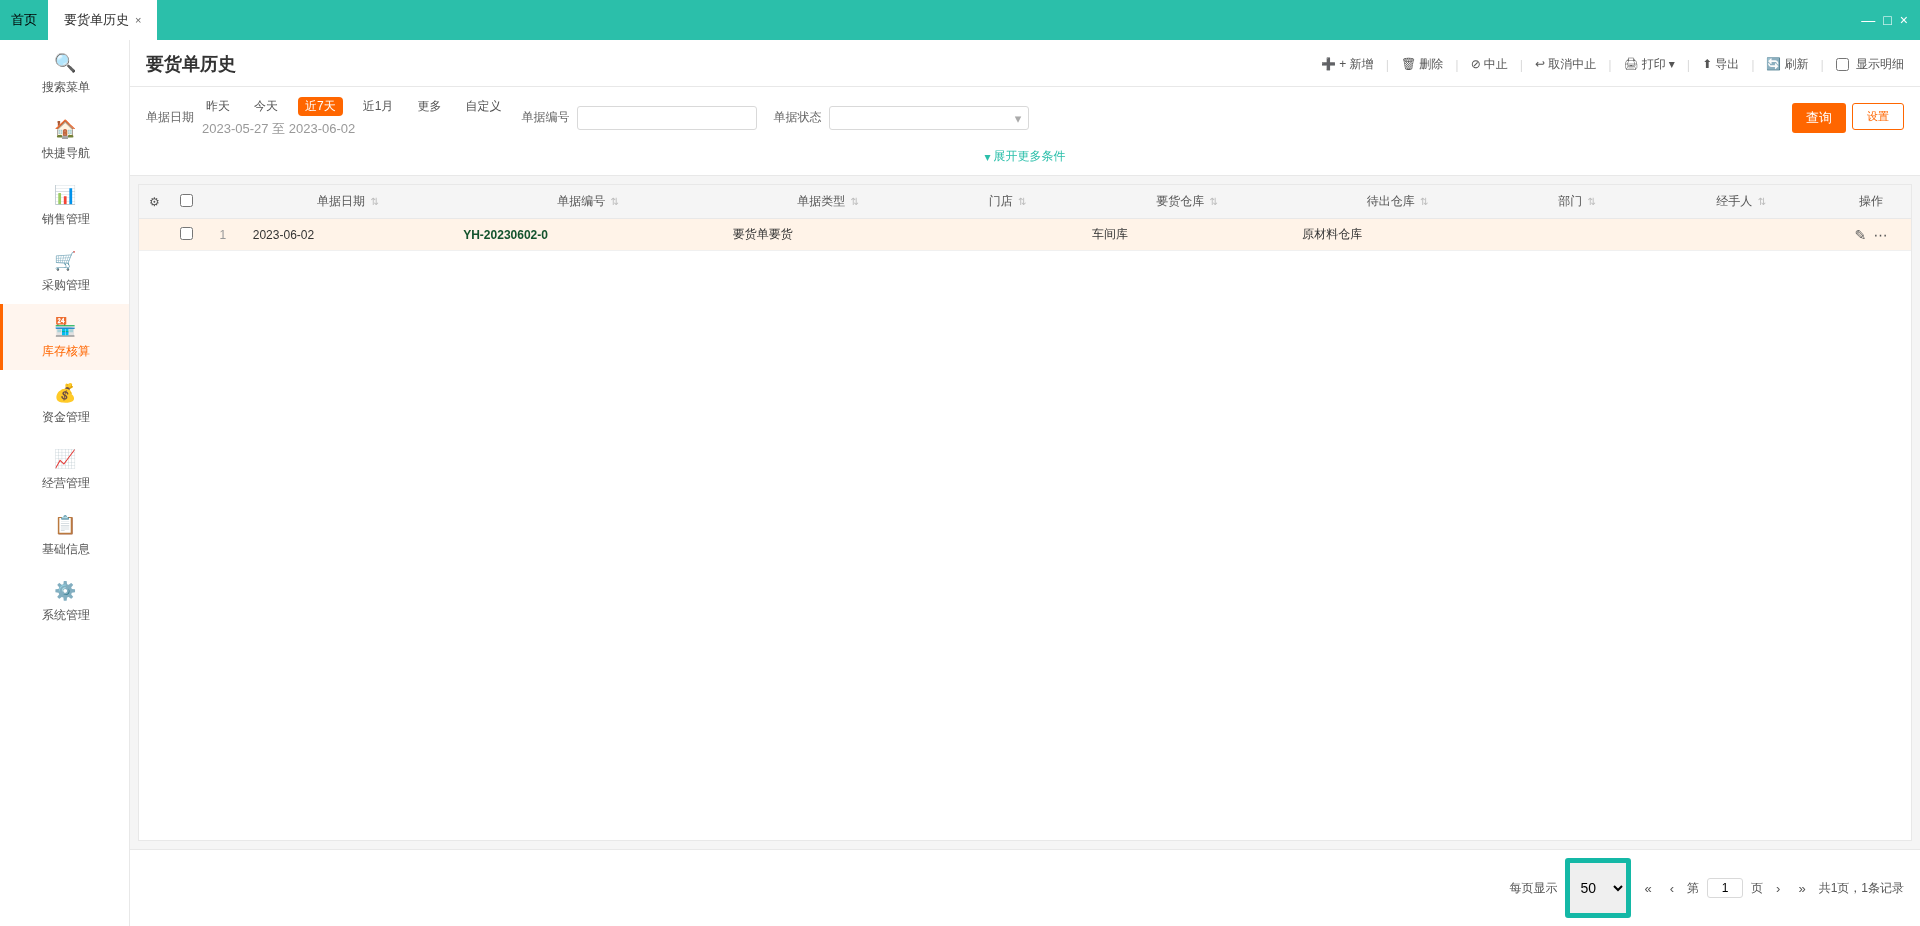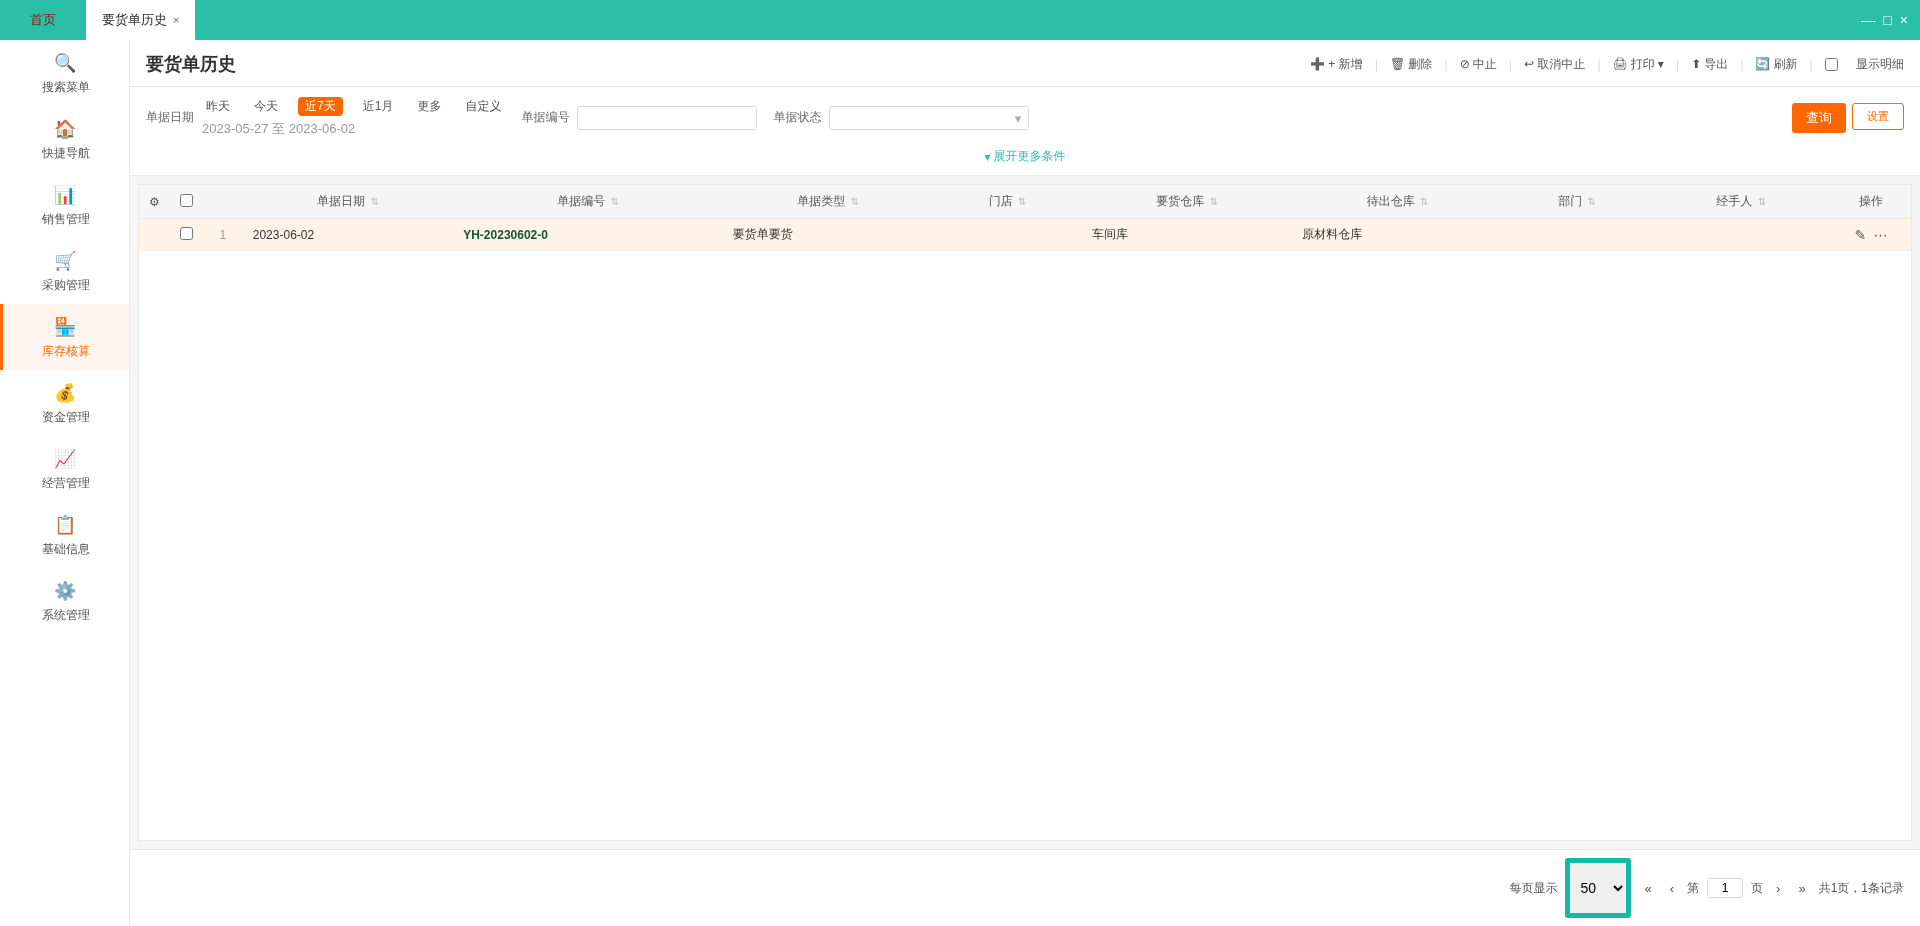--- a/index.html
+++ b/index.html
@@ -14,25 +14,25 @@
       padding: 0 0 0 0;
       flex-shrink: 0;
     }
     .top-bar-tabs {
       display: flex;
       align-items: center;
       height: 100%;
       flex: 1;
     }
     .tab-home {
-      padding: 0 30px;
+      padding: 0 11px;
       height: 100%;
       display: flex;
       align-items: center;
-      color: #7f1d1d;
+      color: #000000;
       font-size: 13px;
       cursor: pointer;
     }
     .tab-active {
       background: white;
       color: #333;
       padding: 0 16px;
       height: 100%;
       display: flex;
       align-items: center;
@@ -152,21 +152,21 @@
       font-size: 11px;
     }
     .toolbar-separator {
       color: #ddd;
     }
     .show-detail-label {
       font-size: 12px;
       color: #555;
       display: flex;
       align-items: center;
-      gap: 18px;
+      gap: 7px;
     }
 
     
     .filter-area {
       background: white;
       padding: 10px 16px;
       border-bottom: 1px solid #e8e8e8;
     }
     .filter-row {
       display: flex;

